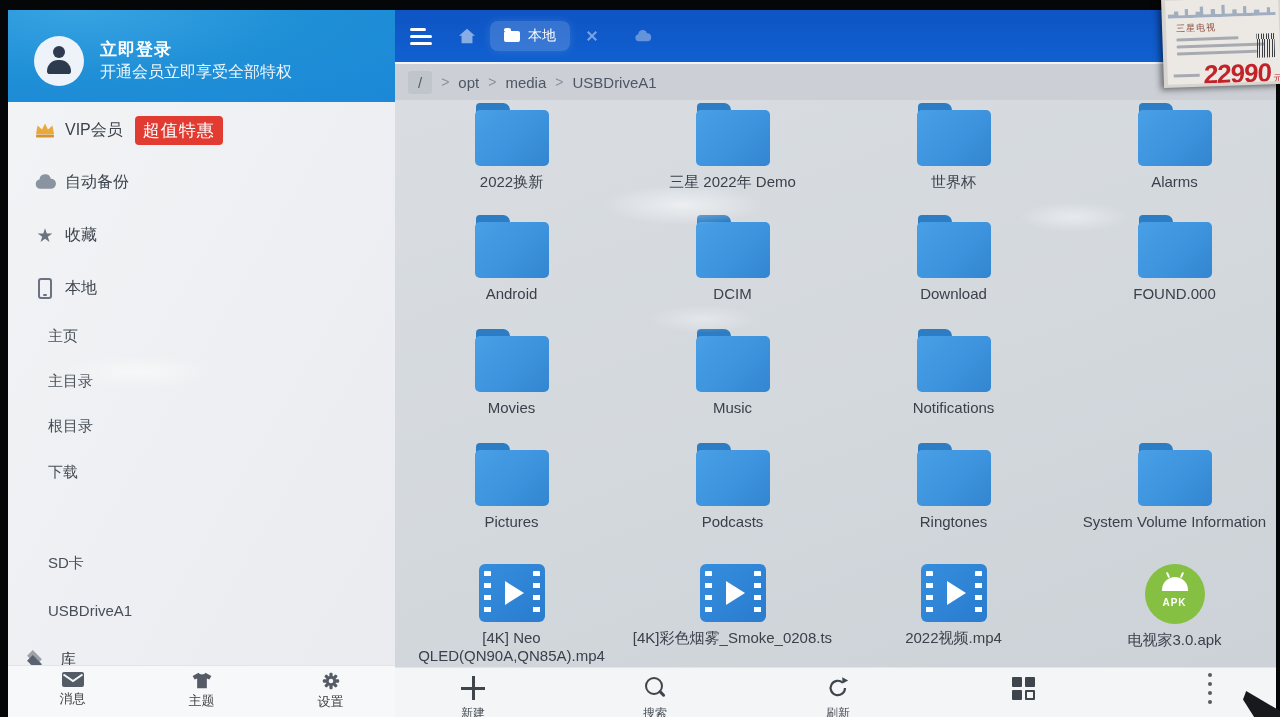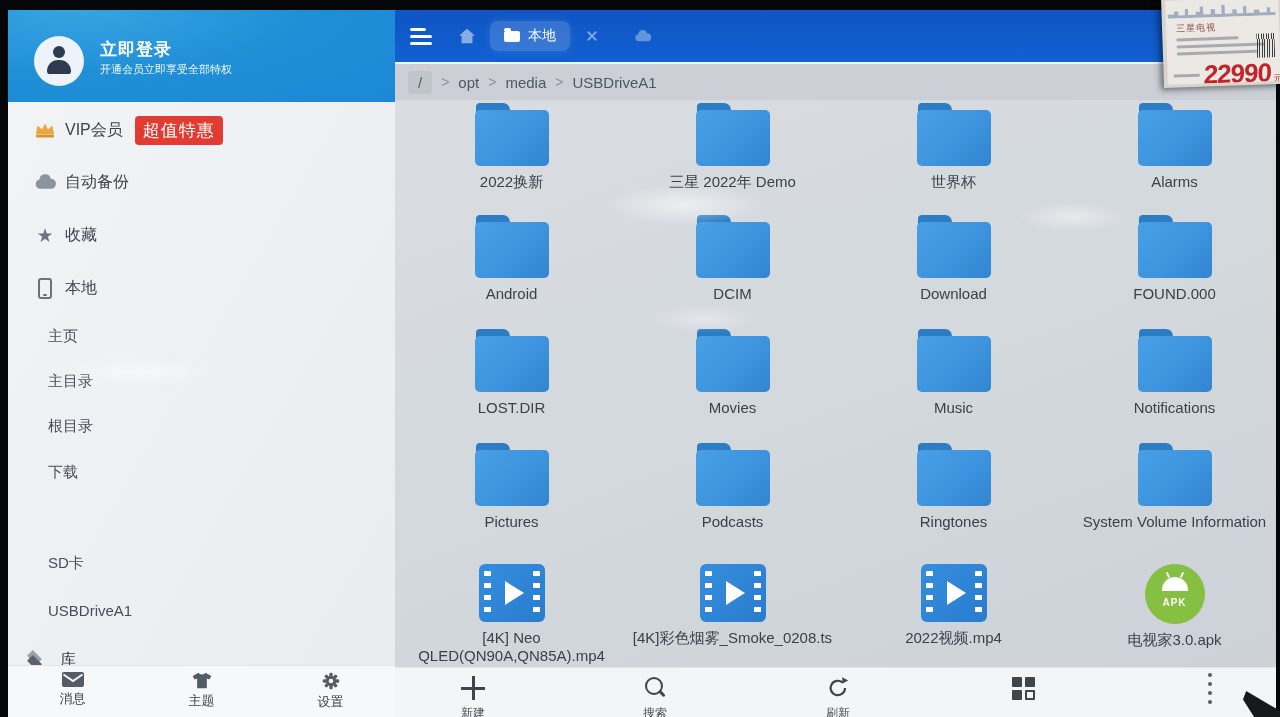--- a/index.html
+++ b/index.html
@@ -13,21 +13,21 @@
   .sidebar { position:absolute; left:0; top:0; width:387px; height:707px;
     background:linear-gradient(120deg,#f3f4f6,#e9ebef); }
   .side-header { position:absolute; left:0; top:0; width:387px; height:92px;
     background:radial-gradient(130% 160% at 18% 0%,#37a3e2 0%,#1f8fd6 45%,#1b86d8 100%); }
   .avatar { position:absolute; left:26px; top:26px; width:50px; height:50px; border-radius:50%;
     background:#eef3f9; }
   .avatar .head { position:absolute; left:19px; top:10px; width:12px; height:12px; border-radius:50%; background:#2e3b4e; }
   .avatar .body { position:absolute; left:13px; top:24px; width:24px; height:14px;
     border-radius:12px 12px 3px 3px; background:#2e3b4e; }
   .login-title { position:absolute; left:92px; top:28px; color:#fff; font-size:17px; font-weight:bold; letter-spacing:1px; }
-  .login-sub { position:absolute; left:92px; top:52px; color:rgba(255,255,255,.92); font-size:11px; }
+  .login-sub { position:absolute; left:92px; top:52px; color:rgba(255,255,255,.92); font-size:16px; }
 
   .srow { position:absolute; left:0; width:458px; display:flex; align-items:center; cursor:default; }
   .srow .sicon { width:24px; margin-left:25px; display:flex; justify-content:center; align-items:center; }
   .srow .slabel { margin-left:8px; font-size:16px; color:#3c434d; }
   .sub .slabel { margin-left:40px; font-size:15px; color:#474e58; }
   .chev { position:absolute; right:16px; width:9px; height:9px;
     border-left:2px solid #9aa1ab; border-bottom:2px solid #9aa1ab; }
   .chev.down { transform:rotate(-45deg); top:40%; }
   .chev.up { transform:rotate(135deg); top:50%; }
   .badge { margin-left:12px; background:#e23c32; color:#fff; font-size:17px;
@@ -342,24 +342,20 @@
             <div class="flabel">Download</div>
           </div>
         <div class="cell">
             <span class="ic-folder"></span>
             <div class="flabel">FOUND.000</div>
           </div>
       </div>
       <div class="frow" style="top:226px;">
         <div class="cell">
             <span class="ic-folder"></span>
-            <div class="flabel">LOST.DIR</div>
-          </div>
-        <div class="cell">
-            <span class="ic-folder"></span>
             <div class="flabel">Movies</div>
           </div>
         <div class="cell">
             <span class="ic-folder"></span>
             <div class="flabel">Music</div>
           </div>
         <div class="cell">
             <span class="ic-folder"></span>
             <div class="flabel">Notifications</div>
           </div>

